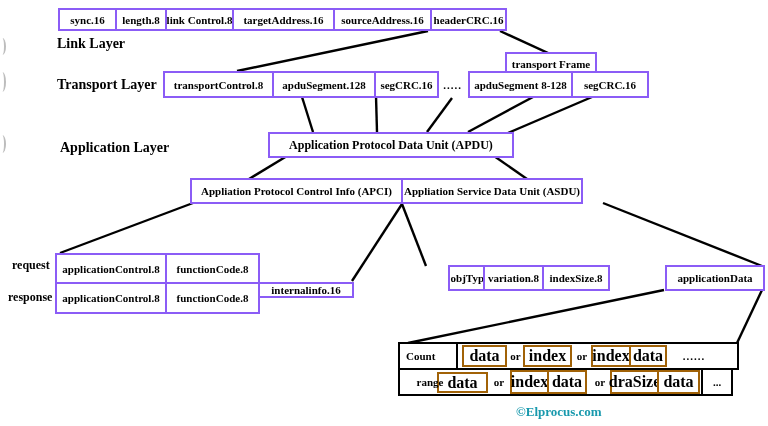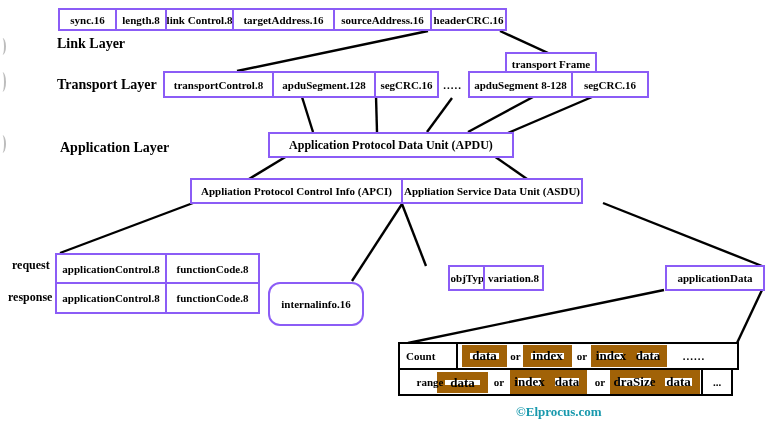--- a/index.html
+++ b/index.html
@@ -18,22 +18,22 @@
   }
   .small-label{position:absolute;font-size:12px;white-space:nowrap;z-index:3;}
   .plain{
     position:absolute;display:flex;align-items:center;justify-content:center;
     font-size:11px;white-space:nowrap;z-index:4;background:transparent;
   }
   .outer{
     position:absolute;box-sizing:border-box;border:2px solid #000;background:#fff;z-index:2;
   }
   .inner{
-    position:absolute;box-sizing:border-box;border:8px solid #a16207;background:#fff;
-    display:flex;align-items:center;justify-content:center;font-size:13px;z-index:3;
+    position:absolute;box-sizing:border-box;border:2px solid #a16207;background:#fff;
+    display:flex;align-items:center;justify-content:center;font-size:16px;z-index:3;
   }
   .vline{position:absolute;width:2px;background:#000;z-index:4;}
   #wires{position:absolute;left:0;top:0;z-index:1;}
   .credit{position:absolute;font-size:13px;font-weight:bold;z-index:3;}
   .edge-mark{
     position:absolute;left:0;width:4px;border-right:2px solid #bdbdbd;
     border-radius:0 60% 60% 0 / 0 50% 50% 0;z-index:1;
   }
 </style>
 </head>
@@ -96,24 +96,25 @@
   <div class="cell" style="left:401px;top:178px;width:182px;height:26px;">Appliation Service Data Unit (ASDU)</div>
 
   <div class="small-label" style="left:12px;top:258px;">request</div>
   <div class="small-label" style="left:8px;top:290px;">response</div>
 
   <div class="cell" style="left:55px;top:253px;width:112px;height:31px;">applicationControl.8</div>
   <div class="cell" style="left:165px;top:253px;width:95px;height:31px;">functionCode.8</div>
 
   <div class="cell" style="left:55px;top:282px;width:112px;height:32px;">applicationControl.8</div>
   <div class="cell" style="left:165px;top:282px;width:95px;height:32px;">functionCode.8</div>
-  <div class="cell" style="left:268px;top:282px;width:96px;height:44px;border-radius:12px;">internalinfo.16</div>
+  <div class="cell" style="left:258px;top:282px;width:96px;height:16px;">internalinfo.16</div>
 
   <div class="cell" style="left:412px;top:265px;width:49px;height:26px;margin-left:36px;">objType8</div>
   <div class="cell" style="left:483px;top:265px;width:61px;height:26px;">variation.8</div>
+  <div class="cell" style="left:542px;top:265px;width:68px;height:26px;">indexSize.8</div>
   <div class="cell" style="left:665px;top:265px;width:100px;height:26px;">applicationData</div>
 
   <div class="outer" style="left:398px;top:342px;width:341px;height:28px;"></div>
   <div class="plain" style="left:402px;top:342px;width:52px;height:28px;justify-content:flex-start;padding-left:4px;">Count</div>
   <div class="vline" style="left:456px;top:344px;height:24px;"></div>
   <div class="inner" style="left:462px;top:345px;width:45px;height:22px;">data</div>
   <div class="plain" style="left:508px;top:342px;width:15px;height:28px;">or</div>
   <div class="inner" style="left:523px;top:345px;width:49px;height:22px;">index</div>
   <div class="plain" style="left:574px;top:342px;width:16px;height:28px;">or</div>
   <div class="inner" style="left:591px;top:345px;width:40px;height:22px;">index</div>

